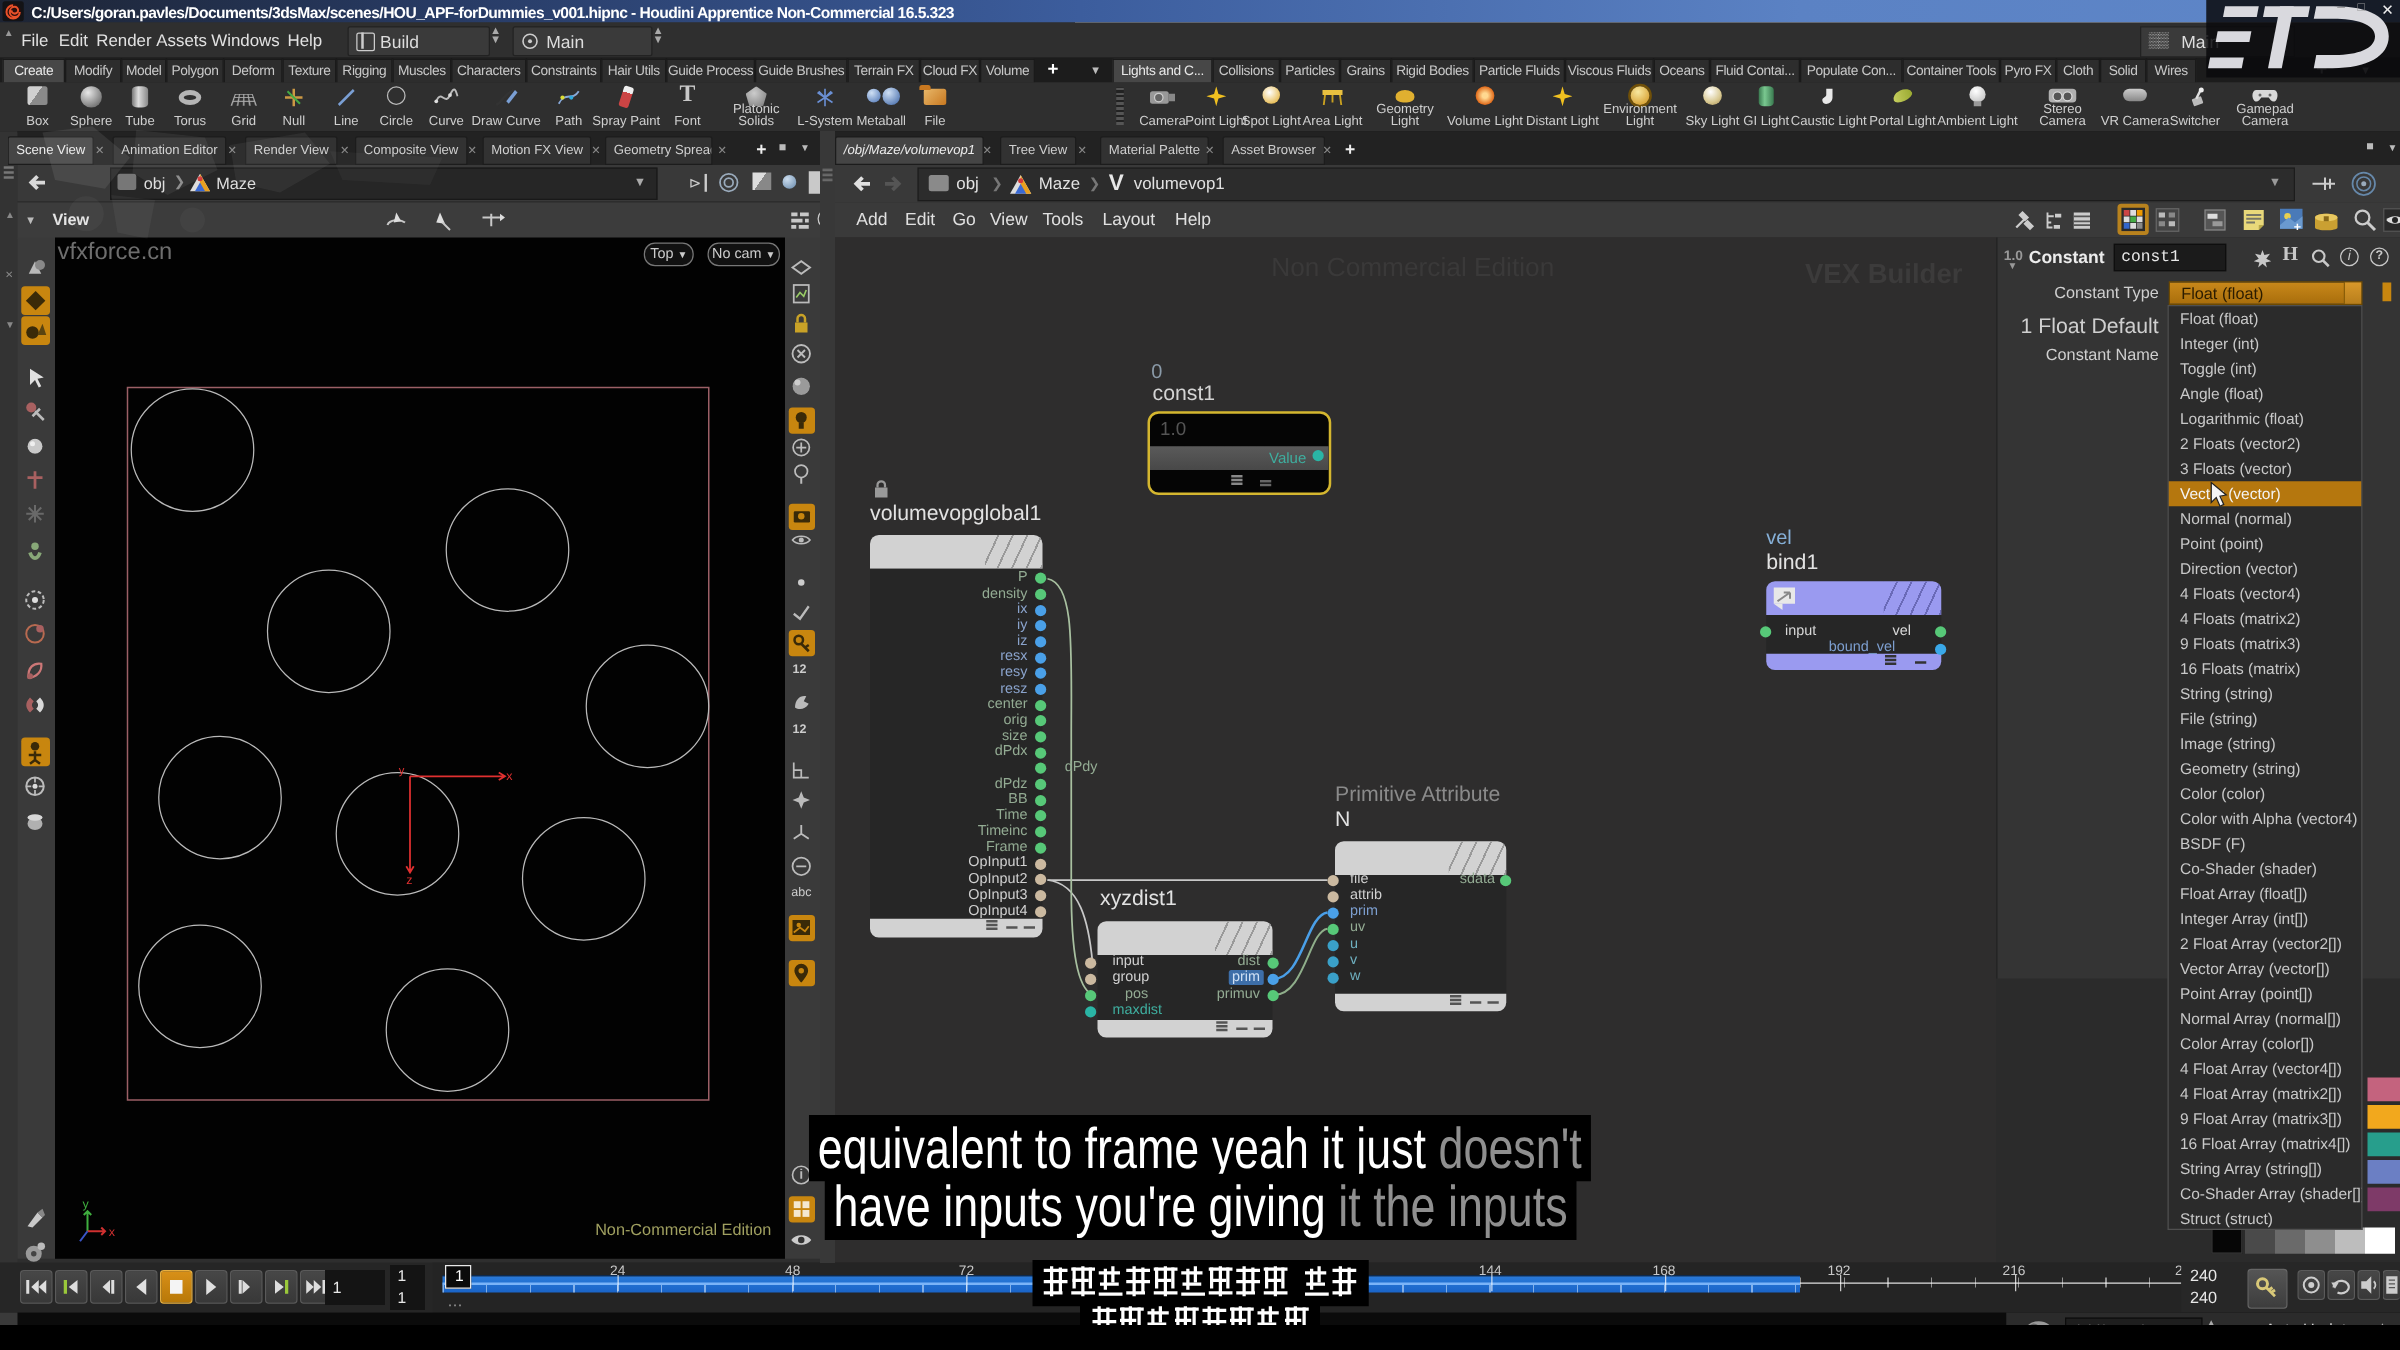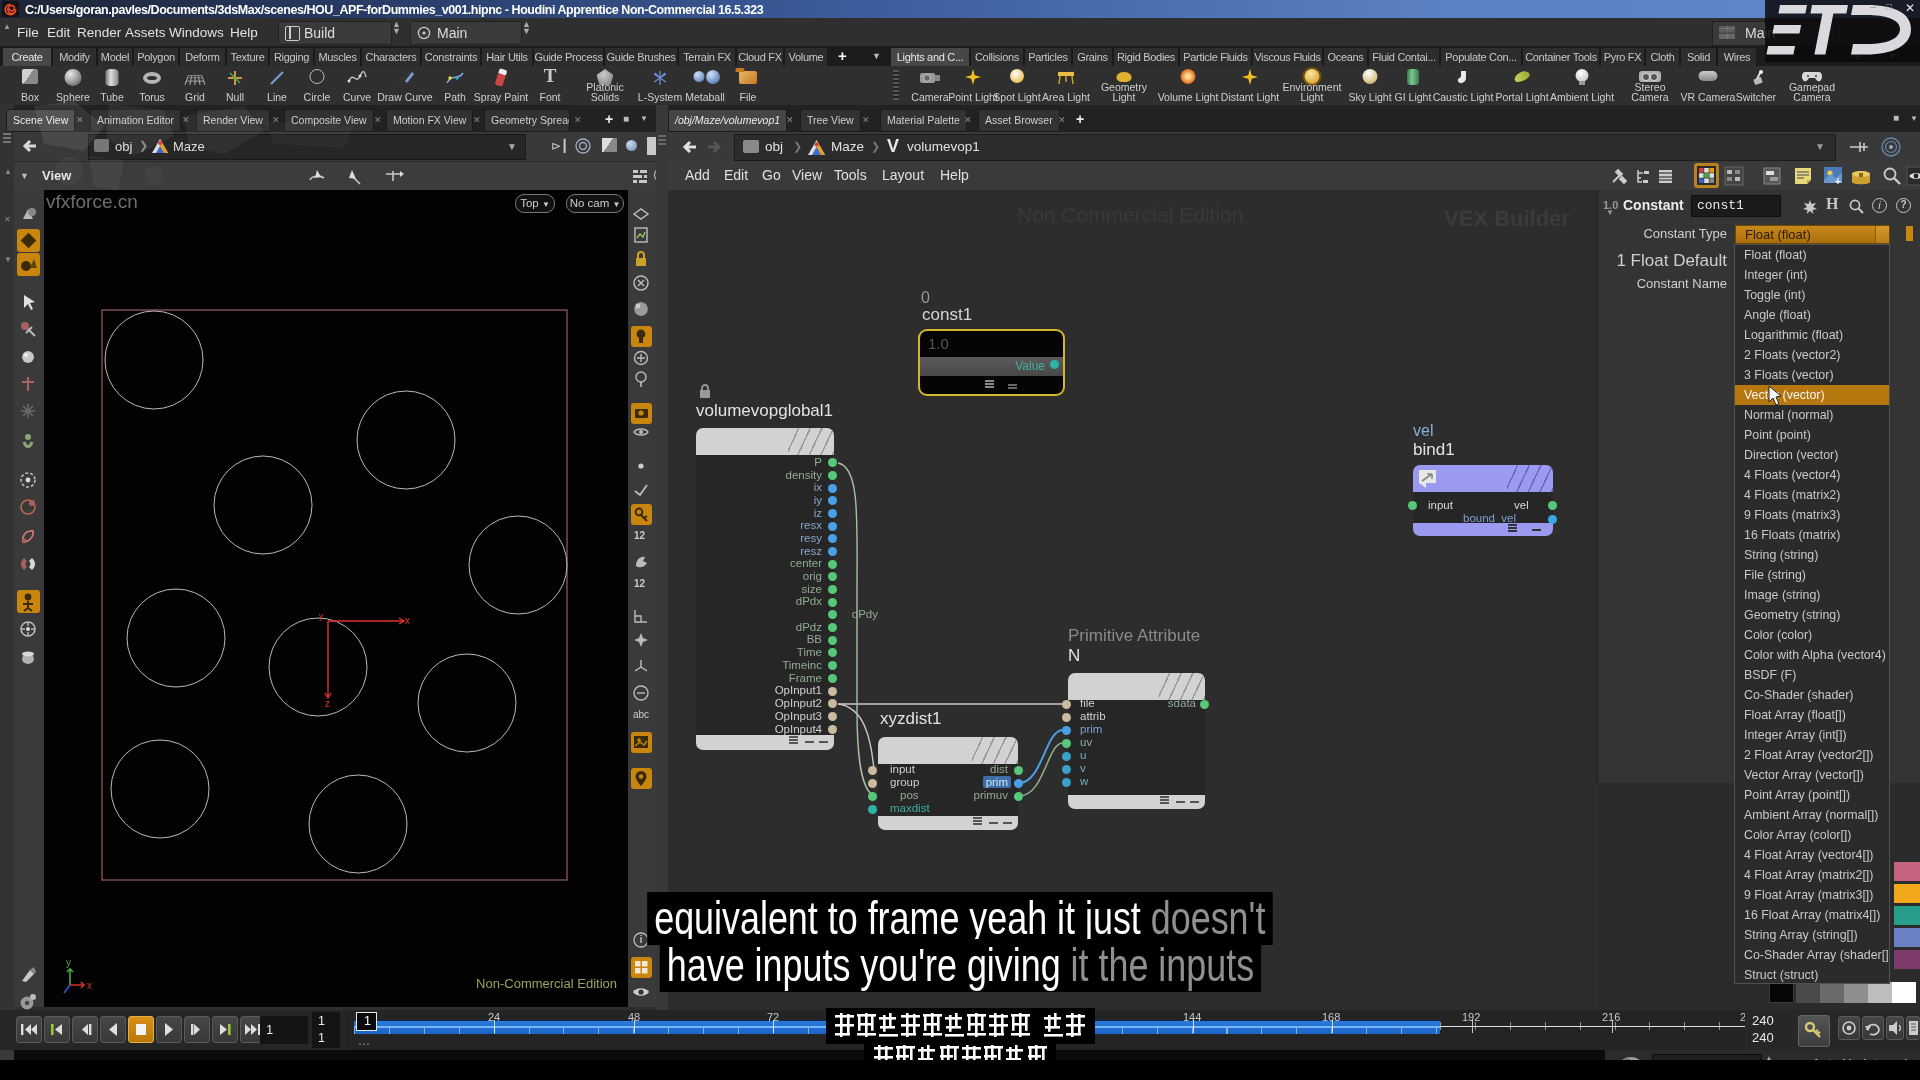--- a/index.html
+++ b/index.html
@@ -1132,21 +1132,21 @@
     <div class="ddi">Geometry (string)</div>
     <div class="ddi">Color (color)</div>
     <div class="ddi">Color with Alpha (vector4)</div>
     <div class="ddi">BSDF (F)</div>
     <div class="ddi">Co-Shader (shader)</div>
     <div class="ddi">Float Array (float[])</div>
     <div class="ddi">Integer Array (int[])</div>
     <div class="ddi">2 Float Array (vector2[])</div>
     <div class="ddi">Vector Array (vector[])</div>
     <div class="ddi">Point Array (point[])</div>
-    <div class="ddi">Ambient Array (normal[])</div>
+    <div class="ddi">Normal Array (normal[])</div>
     <div class="ddi">Color Array (color[])</div>
     <div class="ddi">4 Float Array (vector4[])</div>
     <div class="ddi">4 Float Array (matrix2[])</div>
     <div class="ddi">9 Float Array (matrix3[])</div>
     <div class="ddi">16 Float Array (matrix4[])</div>
     <div class="ddi">String Array (string[])</div>
     <div class="ddi">Co-Shader Array (shader[])</div>
     <div class="ddi">Struct (struct)</div>
   </div>
   <svg class="abs" style="left:1768px;top:385px;z-index:31;" width="16" height="22">

